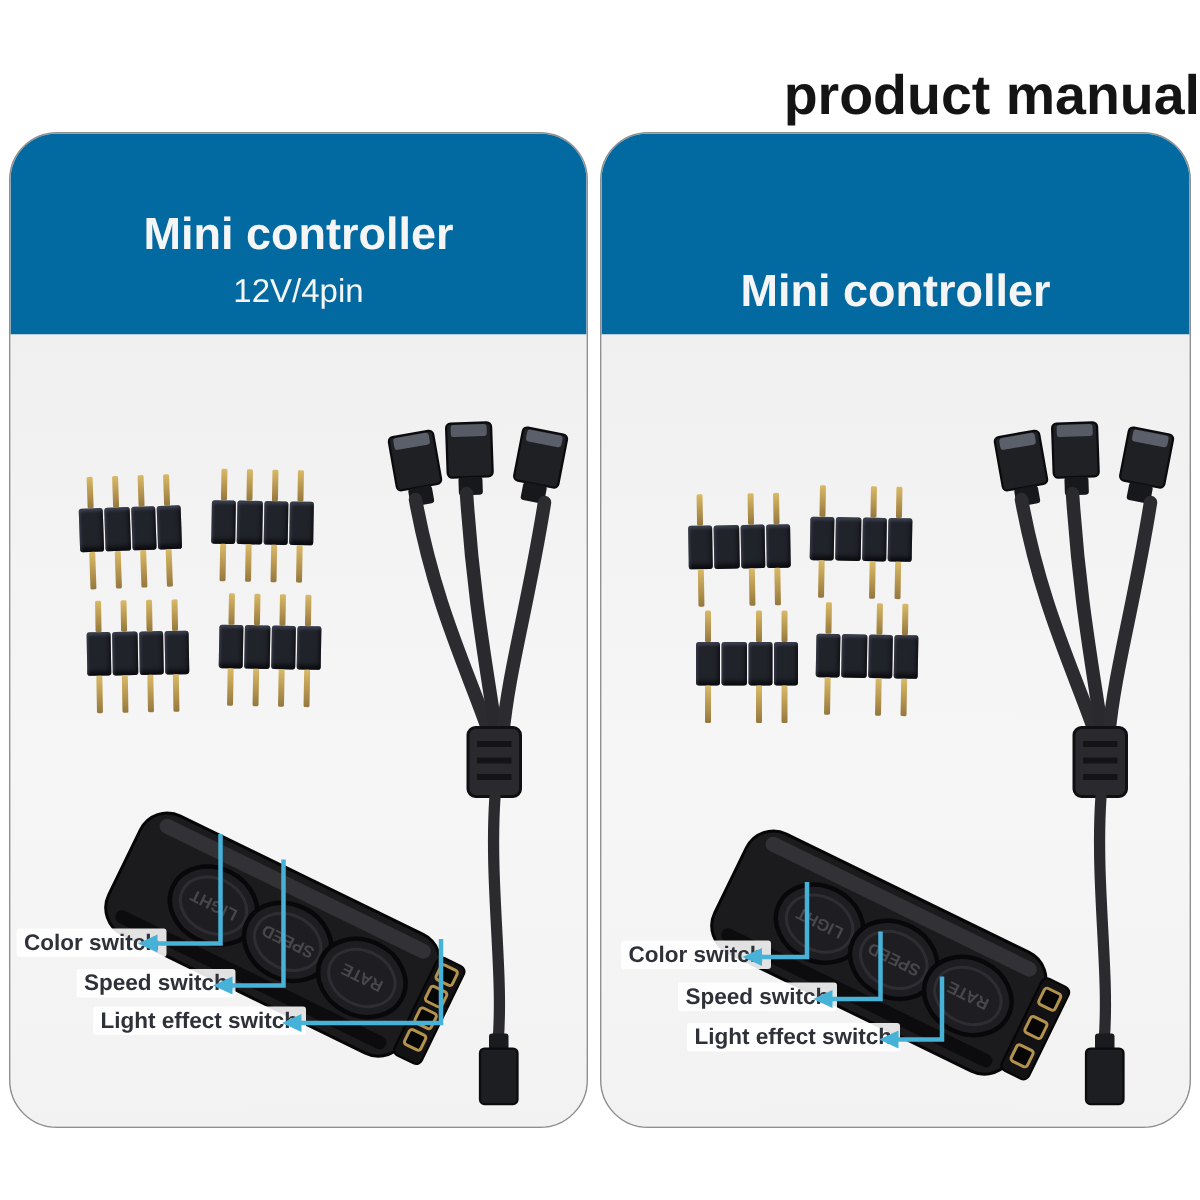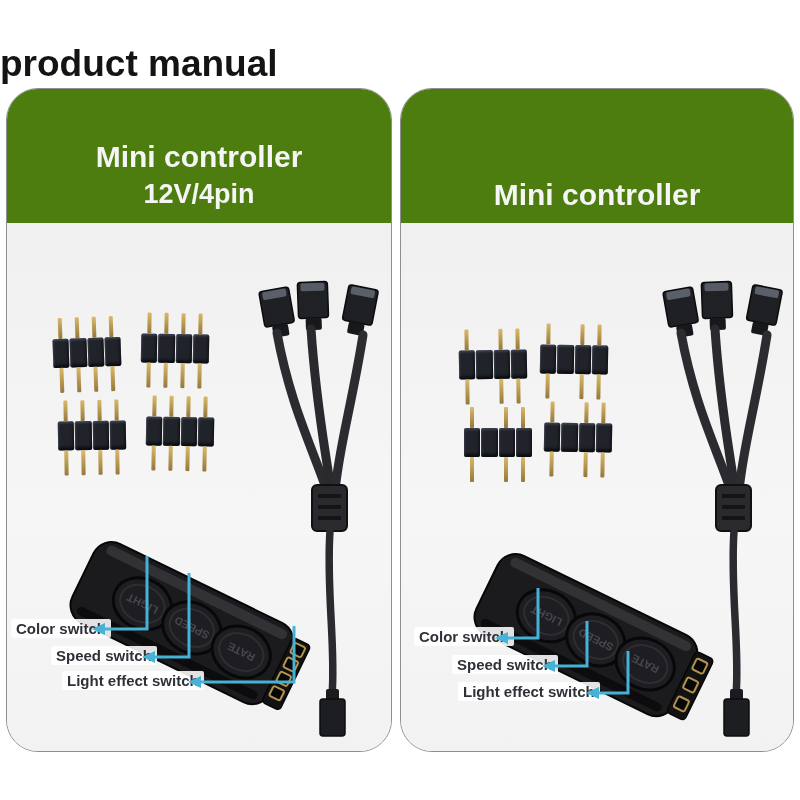--- a/index.html
+++ b/index.html
@@ -2,37 +2,37 @@
 <html><head>
 <meta charset="utf-8">
 <style>
   html,body{margin:0;padding:0;}
   body{
     width:800px;height:800px;background:#ffffff;
     font-family:"Liberation Sans", sans-serif;
     position:relative;overflow:hidden;
   }
   .page-title{
-    position:absolute;left:0;top:18px;width:800px;text-align:left;
+    position:absolute;left:0;top:18px;width:800px;text-align:right;
     font-size:37px;font-weight:bold;color:#141414;letter-spacing:0px;
   }
   .panel{
     position:absolute;top:88px;height:664px;background:#f3f3f4;
     border:1px solid #8f8f8f;border-radius:32px;overflow:hidden;
     box-sizing:border-box;
   }
   .panel.left{left:6px;width:386px;}
   .panel.right{left:400px;width:394px;}
   .panel-header{
-    height:134px;background:#4d7c0f;color:#f5f5f5;text-align:center;
+    height:134px;background:#0369a1;color:#f5f5f5;text-align:center;
     display:flex;flex-direction:column;justify-content:flex-end;
     padding-bottom:10px;box-sizing:border-box;
   }
   .panel-header .l1{font-size:30px;font-weight:bold;line-height:36px;}
-  .panel-header .l2{font-size:27px;font-weight:bold;line-height:38px;}
+  .panel-header .l2{font-size:22px;font-weight:normal;line-height:38px;}
   .panel-body{position:relative;height:528px;background:linear-gradient(180deg,#f0f0f1 0%,#f6f6f7 55%,#f2f2f3 100%);}
 
   
   .connector{position:absolute;width:68px;}
   .pins{position:relative;height:21px;}
   .pins.bottom{height:25px;}
   .pin{position:absolute;top:0;bottom:0;width:4px;border-radius:1px;
        background:linear-gradient(180deg,#d9ba68,#b2924c 60%,#93783e);}
   .px1{left:6px;}.px2{left:23px;}.px3{left:40px;}.px4{left:57px;}
   .blocks{display:flex;gap:1px;}

